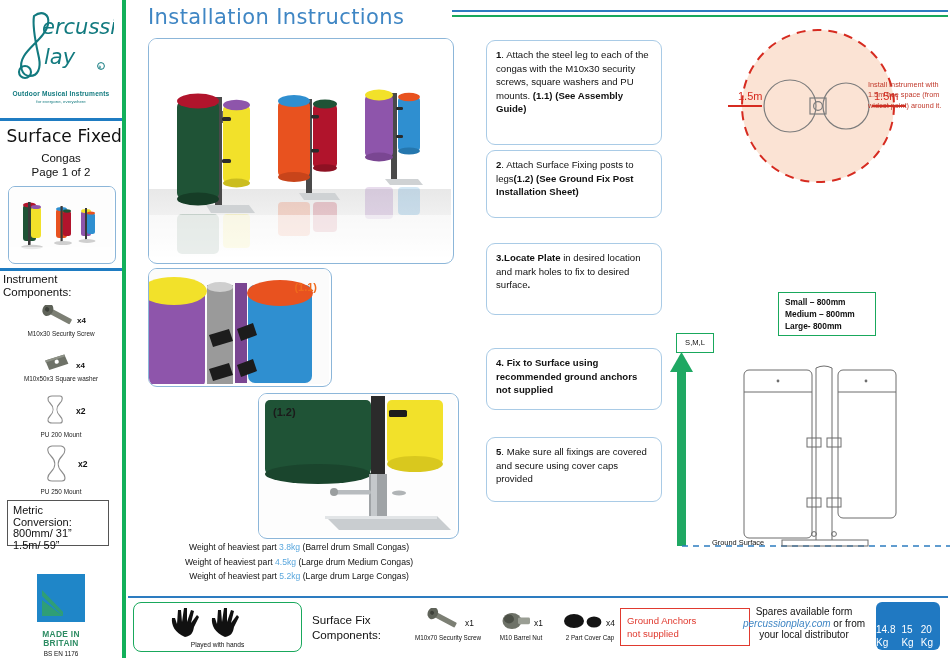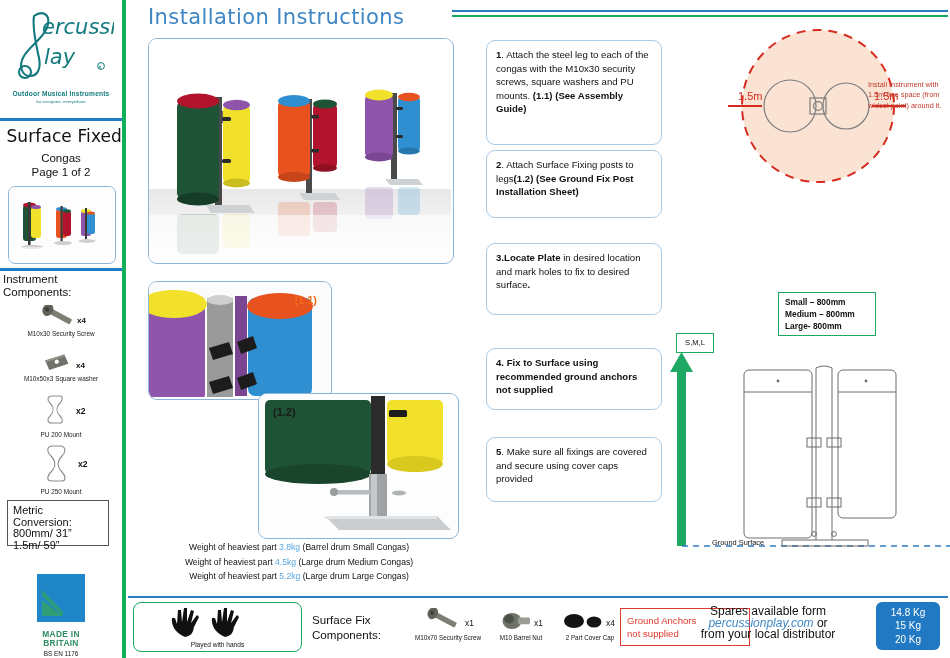--- a/index.html
+++ b/index.html
@@ -49,21 +49,21 @@
   
   .rule-blue-top{position:absolute;left:452px;top:10px;width:496px;height:2.2px;background:#2d7cc0;}
   .rule-green-top{position:absolute;left:452px;top:15px;width:496px;height:2.2px;background:#19a85c;}
 
   .title{position:absolute;left:148px;top:5px;font-size:21px;color:#3f86c4;
     font-family:"DejaVu Sans",sans-serif;letter-spacing:.4px;}
 
   
   .img-frame{position:absolute;border:1.3px solid #8cb6d9;border-radius:9px;background:#fff;overflow:hidden;}
   .frame-main{left:148px;top:38px;width:304px;height:224px;}
-  .frame-11{left:148px;top:268px;width:182px;height:117px;margin-top:13px;}
+  .frame-11{left:148px;top:268px;width:182px;height:117px;}
   .frame-12{left:258px;top:393px;width:199px;height:144px;}
 
   .weights{position:absolute;left:134px;top:540px;width:330px;text-align:center;}
   .weights div{font-size:8.6px;color:#111;line-height:14.5px;}
   .wkg{color:#5aa7dd;}
 
   
   .step{position:absolute;border:1.1px solid #a9cbe6;border-radius:9px;background:#fff;
     box-sizing:border-box;padding:7px 9px;font-size:9.6px;line-height:13.6px;color:#111;}
   .s1{left:486px;top:40px;width:176px;height:105px;}
@@ -97,25 +97,25 @@
 
   .sfc{position:absolute;left:312px;top:612px;font-size:11.6px;line-height:15px;color:#111;}
   .fcomp{position:absolute;text-align:center;}
   .fcomp .lbl{font-size:6.3px;color:#111;}
 
   .ganchor{position:absolute;left:620px;top:608px;width:130px;height:38px;
     border:1.2px solid #e03a2f;background:#fff;box-sizing:border-box;
     display:flex;flex-direction:column;justify-content:center;padding-left:6px;}
   .ganchor div{font-size:9.6px;color:#e03a2f;line-height:13px;}
 
-  .spares{position:absolute;left:700px;top:606px;width:136px;text-align:center;
-    font-size:12px;line-height:11.6px;color:#111;}
+  .spares{position:absolute;left:736px;top:606px;width:136px;text-align:center;
+    font-size:10px;line-height:11.6px;color:#111;}
   .ppurl{color:#3f86c4;font-style:italic;}
   .kgbox{position:absolute;left:876px;top:602px;width:64px;height:48px;border-radius:6px;
-    background:#2079c2;display:flex;flex-direction:column;justify-content:center;align-items:center;}
+    background:#2079c2;display:flex;flex-direction:row;justify-content:center;align-items:flex-end;}
   .kgbox div{font-size:10px;color:#fff;line-height:13.6px;}
 </style>
 </head>
 <body>
 
 <div class="page">
 
   <div class="sidebar">
 
     <div class="logo-box">

